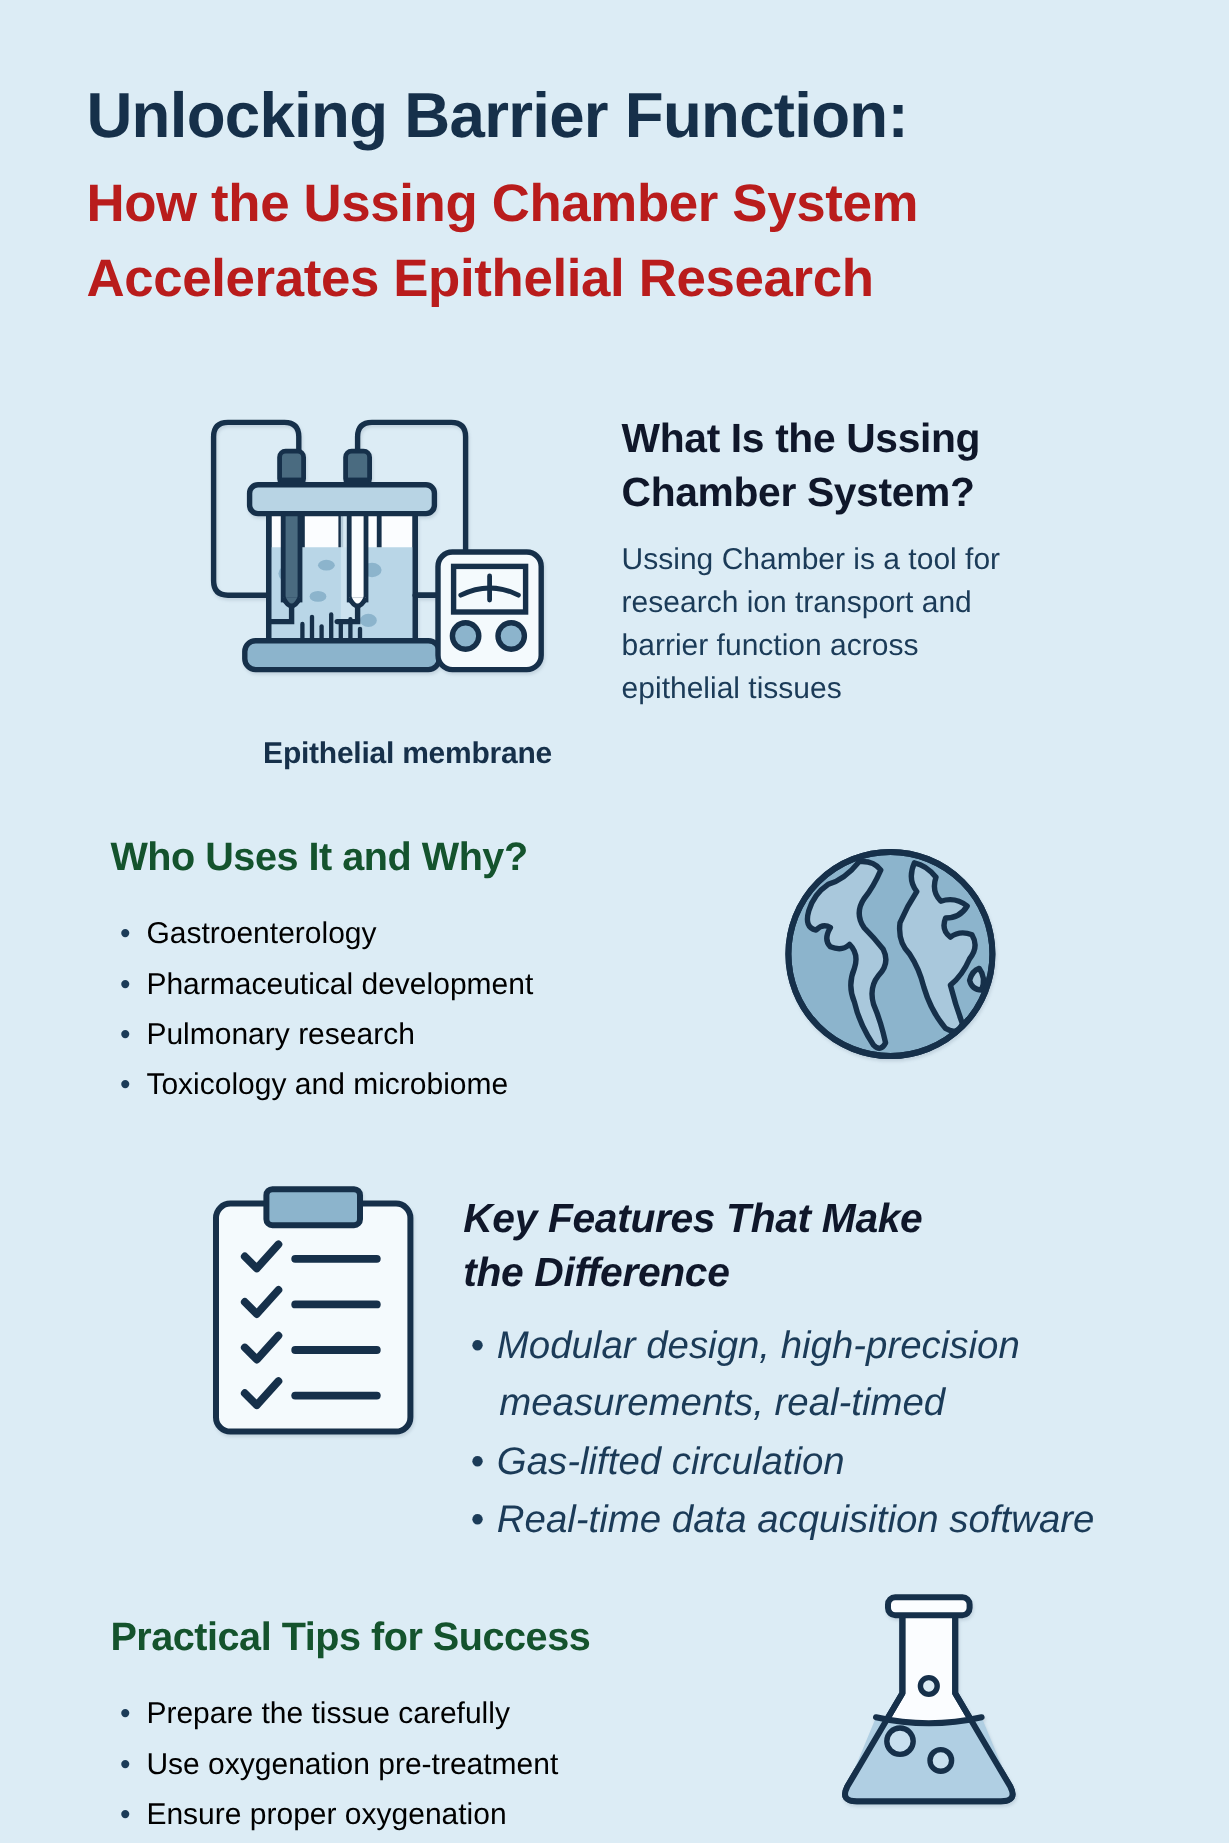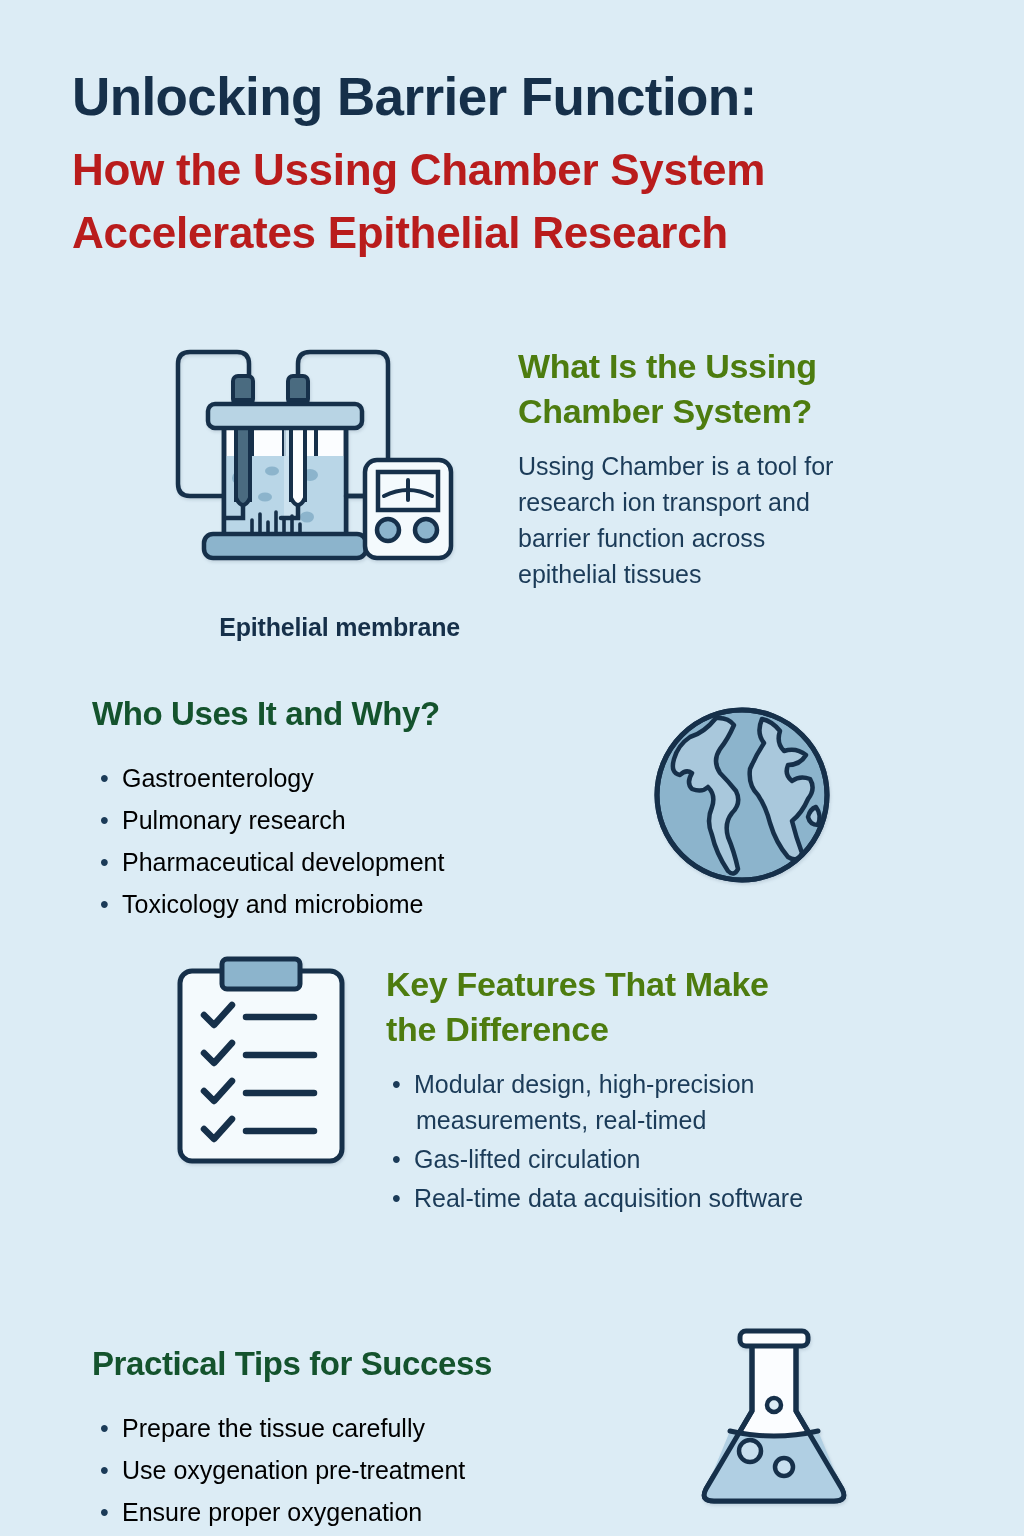--- a/index.html
+++ b/index.html
@@ -70,21 +70,21 @@
   .sec1-text {
     position: absolute;
     left: 518px; top: 14px;
     width: 420px;
   }
   .h2 {
     font-size: 34px;
     font-weight: 700;
     line-height: 1.33;
     letter-spacing: -0.3px;
-    color: #4d7c0f;
+    color: #0f172a;
     margin: 0 0 14px 0;
   }
   .h2 .ln { display: block; }
   .body-text {
     font-size: 25px;
     line-height: 1.44;
     color: #1b3b58;
     margin: 0;
   }
   .body-text .ln { display: block; }
@@ -119,33 +119,34 @@
     position: absolute;
     left: 8px; top: 0;
     color: #1b3b58;
     font-size: 25px;
   }
   .globe-wrap { position: absolute; left: 650px; top: 8px; }
 
   
   .sec3 {
     position: absolute;
-    left: 0; top: 948px;
+    left: 0; top: 980px;
     width: 826px;
     height: 300px;
+    font-style: italic;
   }
   .clipboard-wrap { position: absolute; left: 170px; top: 5px; }
   .sec3-text { position: absolute; left: 386px; top: 14px; width: 560px; }
   ul.blist2 {
     list-style: none; margin: 0; padding: 0;
   }
   ul.blist2 li {
     position: relative;
     padding-left: 28px;
-    font-size: 25px;
+    font-size: 32px;
     line-height: 1.44;
     color: #1b3b58;
     margin-bottom: 3px;
   }
   ul.blist2 li::before {
     content: "•";
     position: absolute;
     left: 6px; top: 0;
     color: #1b3b58;
   }
@@ -262,22 +263,22 @@
         <span class="ln">epithelial tissues</span>
       </p>
     </div>
   </div>
 
   <div class="sec2">
     <div class="sec2-text">
       <h2 class="h2b">Who Uses It and Why?</h2>
       <ul class="blist">
         <li>Gastroenterology</li>
+        <li>Pharmaceutical development</li>
         <li>Pulmonary research</li>
-        <li>Pharmaceutical development</li>
         <li>Toxicology and microbiome</li>
       </ul>
     </div>
 
     <div class="globe-wrap">
       <svg width="185" height="185" viewBox="0 0 185 185" class="icon-shadow">
         <circle cx="92" cy="92" r="85" fill="#8cb4cc" stroke="#16304a" stroke-width="5"></circle>
         <g fill="#a9c8dc" stroke="#16304a" stroke-width="4.5" stroke-linejoin="round" stroke-linecap="round">
 
           <path d="M66 15 Q54 30 40 34 Q28 42 24 56 Q20 70 30 72 Q36 66 42 70 Q36 80 42 86

